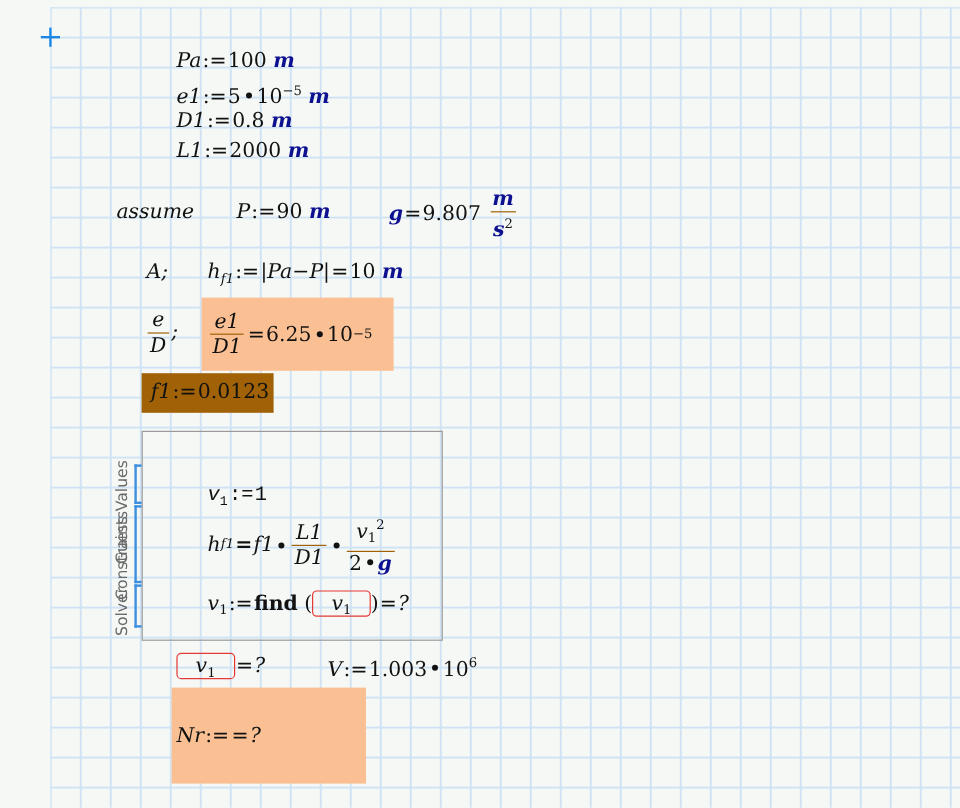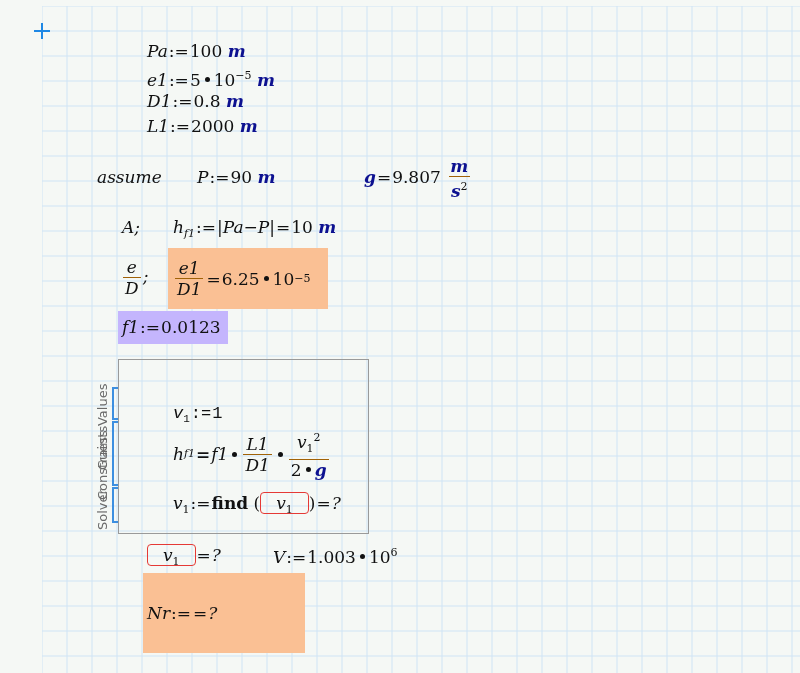--- a/index.html
+++ b/index.html
@@ -16,34 +16,34 @@
       linear-gradient(to right, #cfe3f4 1.5px, transparent 1.5px),
       linear-gradient(to bottom, #cfe3f4 1.5px, transparent 1.5px);
     background-size:25px 25px;
     background-position:-0.5px -0.5px;
   }
   .crosshair { position:absolute; left:34px; top:23px; width:16px; height:16px; }
   .crosshair::before, .crosshair::after { content:""; position:absolute; background:#1e88e5; }
   .crosshair::before { left:7px; top:0; width:2px; height:16px; }
   .crosshair::after { left:0; top:7px; width:16px; height:2px; }
 
-  .region { position:absolute; white-space:nowrap; font-size:17px; line-height:20px; }
+  .region { position:absolute; white-space:nowrap; font-size:17px; line-height:20px;text-align:center; }
   .var { font-style:italic; }
   .unit { font-style:italic; font-weight:bold; color:#0d1190; }
   .op { padding:0 1px; }
   .sup { font-size:11px; vertical-align:7px; }
   .sub { font-size:11px; vertical-align:-4px; }
   .dot { display:inline-block; width:5px; height:5px; background:#111; border-radius:50%; vertical-align:4px; margin:0 4px; }
 
   .frac { display:inline-flex; flex-direction:column; align-items:center; vertical-align:middle; margin:0 2px; }
   .frac .num { padding:0 2px; line-height:20px; }
   .frac .den { padding:0 2px; line-height:20px; border-top:1px solid #a16207; }
 
   .hl-orange { background:#fac094; }
-  .hl-yellow { background:#c4b5fd; }
+  .hl-yellow { background:#a16207; }
 
   .redbox { border:1.5px solid #e53935; border-radius:4px; padding:0 15px; }
 
   .solve-block {
     position:absolute; left:118px; top:359px; width:251px; height:175px;
     border:1.5px solid #9a9a9a; box-sizing:border-box;
   }
   .solve-bracket {
     position:absolute; left:112px; width:6px; border:2px solid #3d8fe0; border-right:none; box-sizing:border-box;
   }
@@ -70,21 +70,21 @@
   <span class="var">D1</span><span class="op">:=</span><span>0.8</span> <span class="unit">m</span>
 </div>
 <div class="region" style="left:147px;top:116px;">
   <span class="var">L1</span><span class="op">:=</span><span>2000</span> <span class="unit">m</span>
 </div>
 
 <div class="region var" style="left:97px;top:167px;">assume</div>
 <div class="region" style="left:197px;top:167px;">
   <span class="var">P</span><span class="op">:=</span><span>90</span> <span class="unit">m</span>
 </div>
-<div class="region" style="left:324px;top:156px;margin-left:40px;">
+<div class="region" style="left:324px;top:156px;">
   <span class="unit">g</span><span class="op">=</span><span>9.807</span>
   <span class="frac">
     <span class="num unit">m</span>
     <span class="den"><span class="unit">s</span><span class="sup">2</span></span>
   </span>
 </div>
 
 <div class="region var" style="left:122px;top:217px;">A;</div>
 <div class="region" style="left:173px;top:217px;">
   <span class="var">h</span><span class="sub var">f1</span><span class="op">:=</span><span>|</span><span class="var">Pa</span><span>−</span><span class="var">P</span><span>|</span><span class="op">=</span><span>10</span> <span class="unit">m</span>

